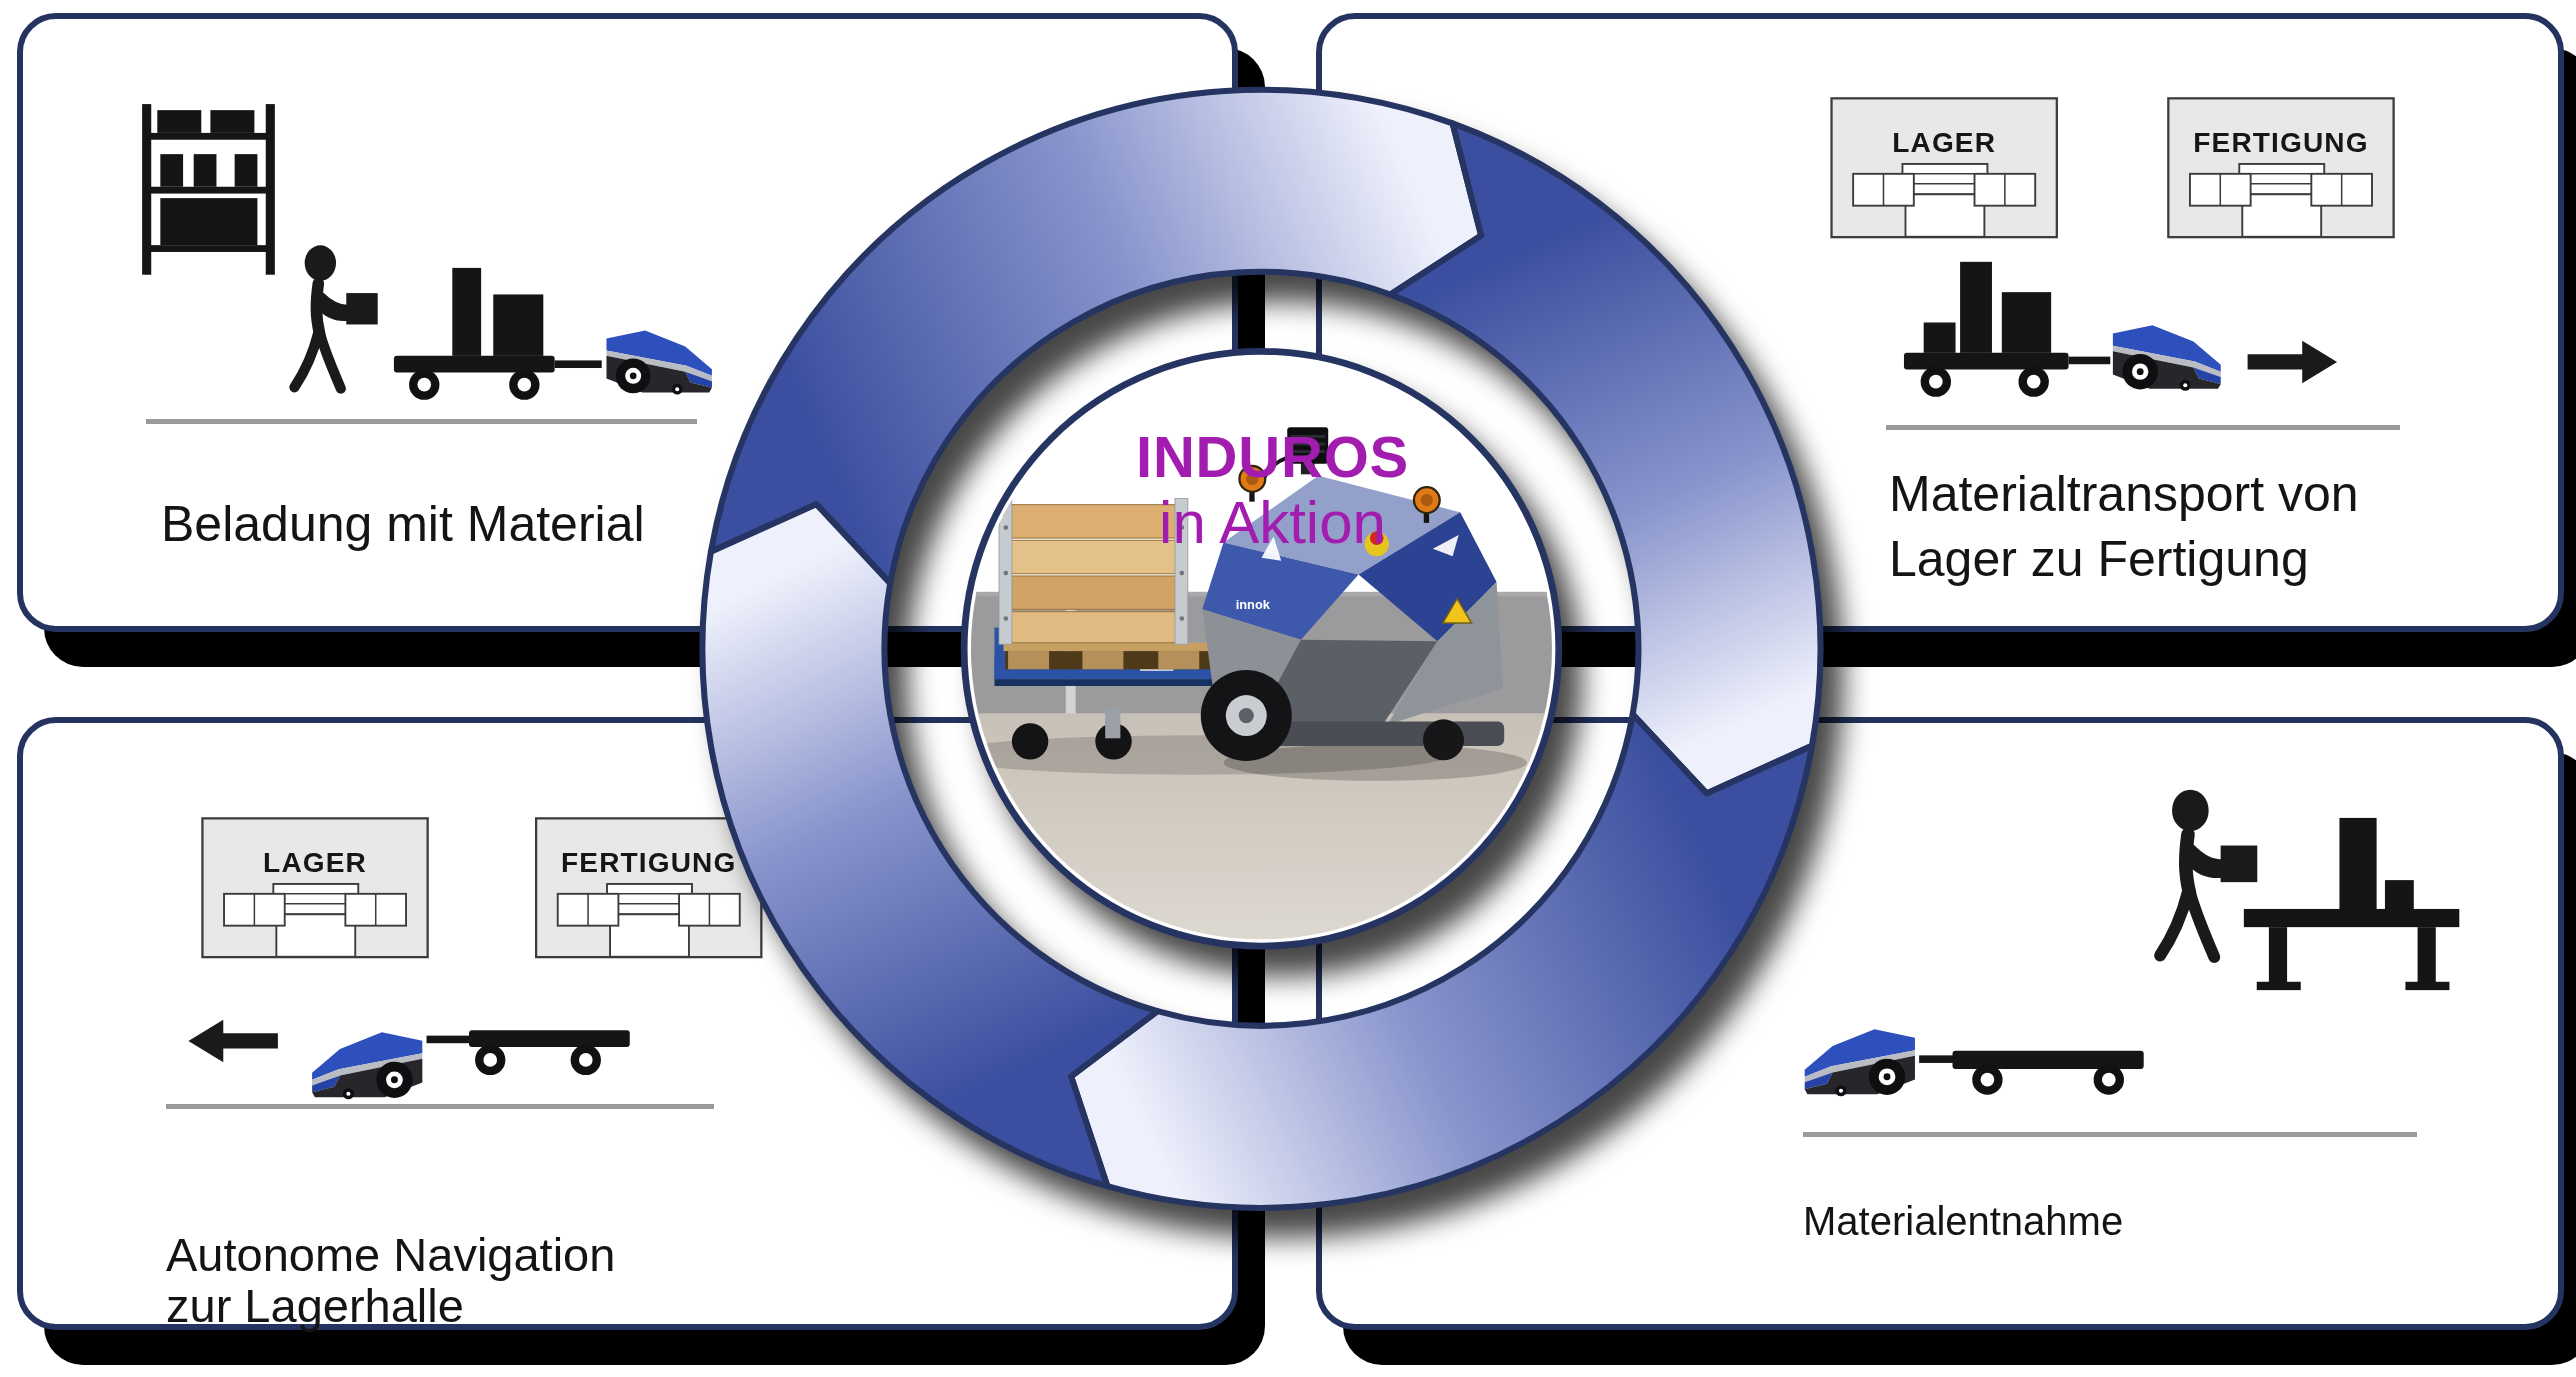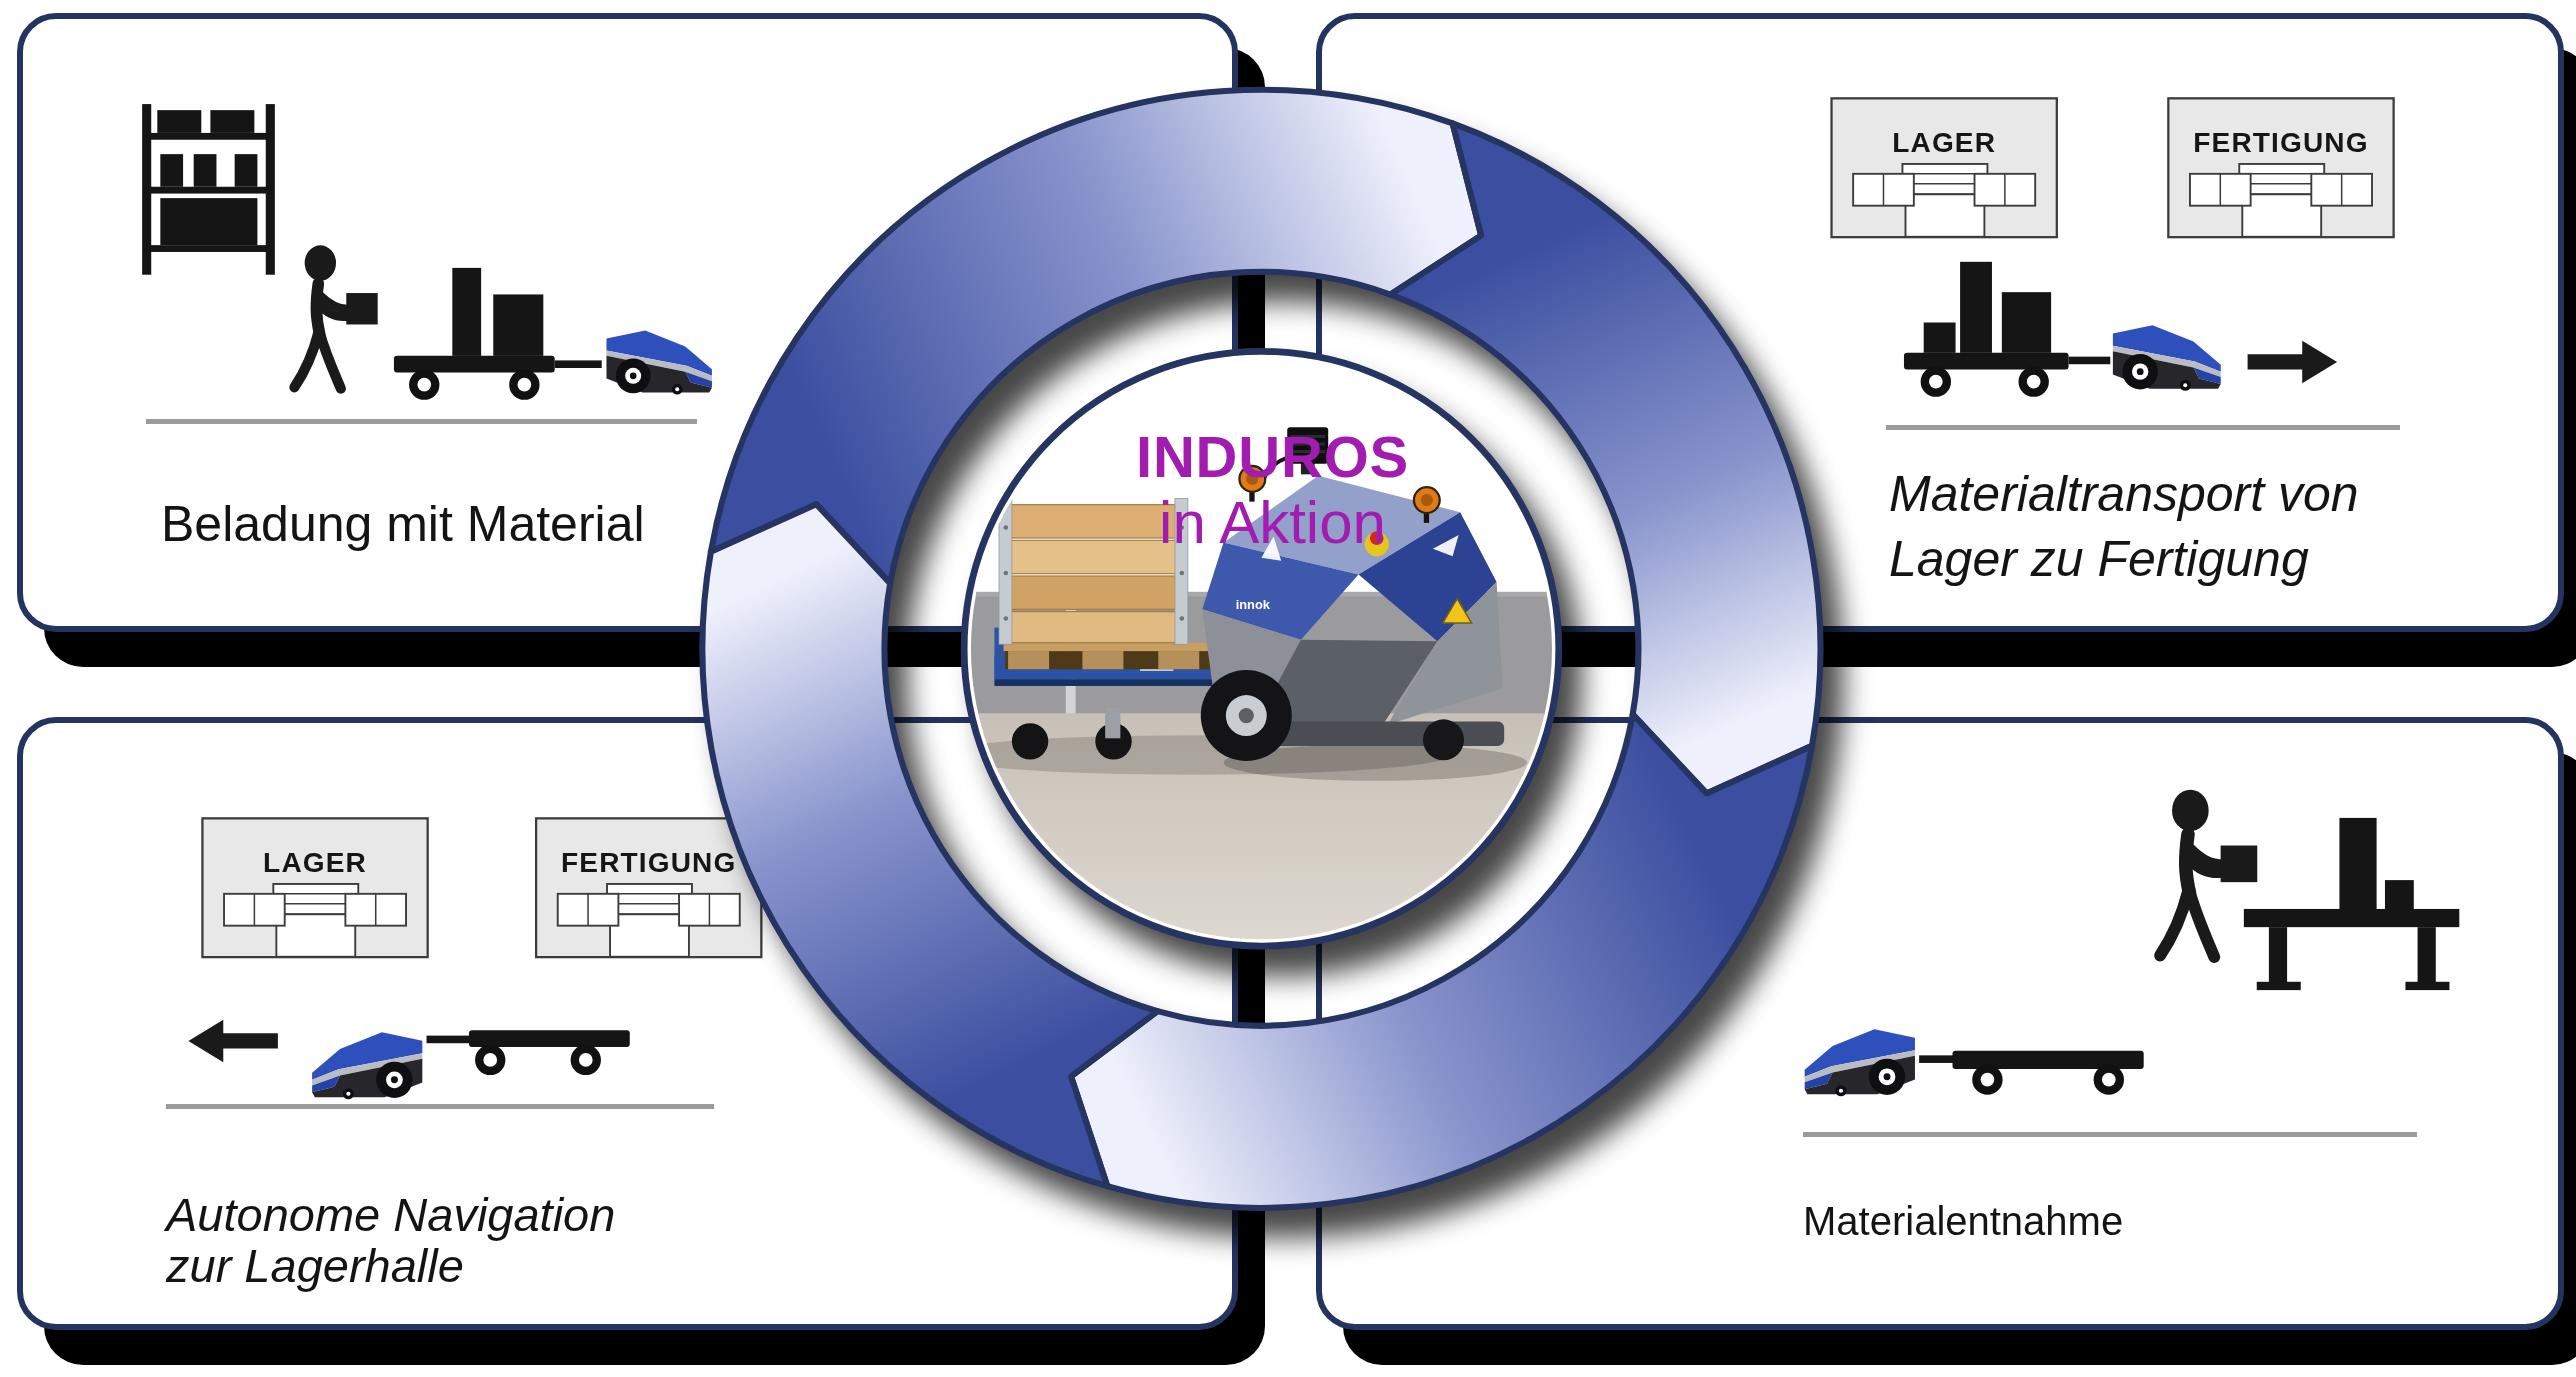--- a/index.html
+++ b/index.html
@@ -2,21 +2,21 @@
 <html style="font-size:12px"><head>
 <meta charset="utf-8">
 <style>
   html,body{margin:0;padding:0;background:#fff;}
   #stage{position:relative;width:2576px;height:1378px;background:#ffffff;overflow:hidden;
          font-family:"Liberation Sans",sans-serif;}
   .panel{position:absolute;background:#ffffff;border:6.8px solid #24335f;border-radius:39px;
          box-sizing:border-box;box-shadow:27px 35px 0 #000;}
   .scene{position:absolute;pointer-events:none;}
   .plabel{position:absolute;color:#141414;line-height:1.0;white-space:nowrap;}
-  .plabel .ln{line-height:1.0;font-style:italic;}
+  .plabel .ln{line-height:1.0;}
   .gline{position:absolute;background:#9b9b9b;height:5.3px;}
   #ring-layer{position:absolute;left:0;top:0;filter:drop-shadow(20px 27px 13.7px rgba(0,0,0,0.72));}
   .ctitle{position:absolute;text-align:center;color:#a21caf;}
 </style>
 </head>
 <body>
 
 <div id="stage">
 
   <svg width="0" height="0" style="position:absolute" aria-hidden="true">
@@ -139,21 +139,21 @@
     <g fill="#151515">
       <rect x="540" y="420" width="58" height="10"></rect>
       <rect x="596" y="413" width="212" height="22" rx="4"></rect>
       <circle cx="624" cy="452" r="20" fill="#111"></circle>
         <circle cx="624" cy="452" r="9" fill="#fff"></circle>
       <circle cx="750" cy="452" r="20" fill="#111"></circle>
         <circle cx="750" cy="452" r="9" fill="#fff"></circle>
     </g>
   </svg>
   <div class="gline" style="left:166px;top:1104px;width:548px;"></div>
-  <div class="plabel" style="left:166px;top:1191px;font-size:47px;">
+  <div class="plabel" style="left:166px;top:1231px;font-size:47px;">
     <div class="ln">Autonome Navigation</div>
     <div class="ln" style="margin-top:4px">zur Lagerhalle</div>
   </div>
 
   <svg class="scene" style="left:1316px;top:717px;" width="1248" height="613" viewBox="0 0 1645 808">
     <g transform="translate(1100,98) scale(1.05)">
       <use href="#sym-person"></use>
     </g>
     <g fill="#151515">
       <rect x="1349" y="133" width="49" height="122"></rect>

